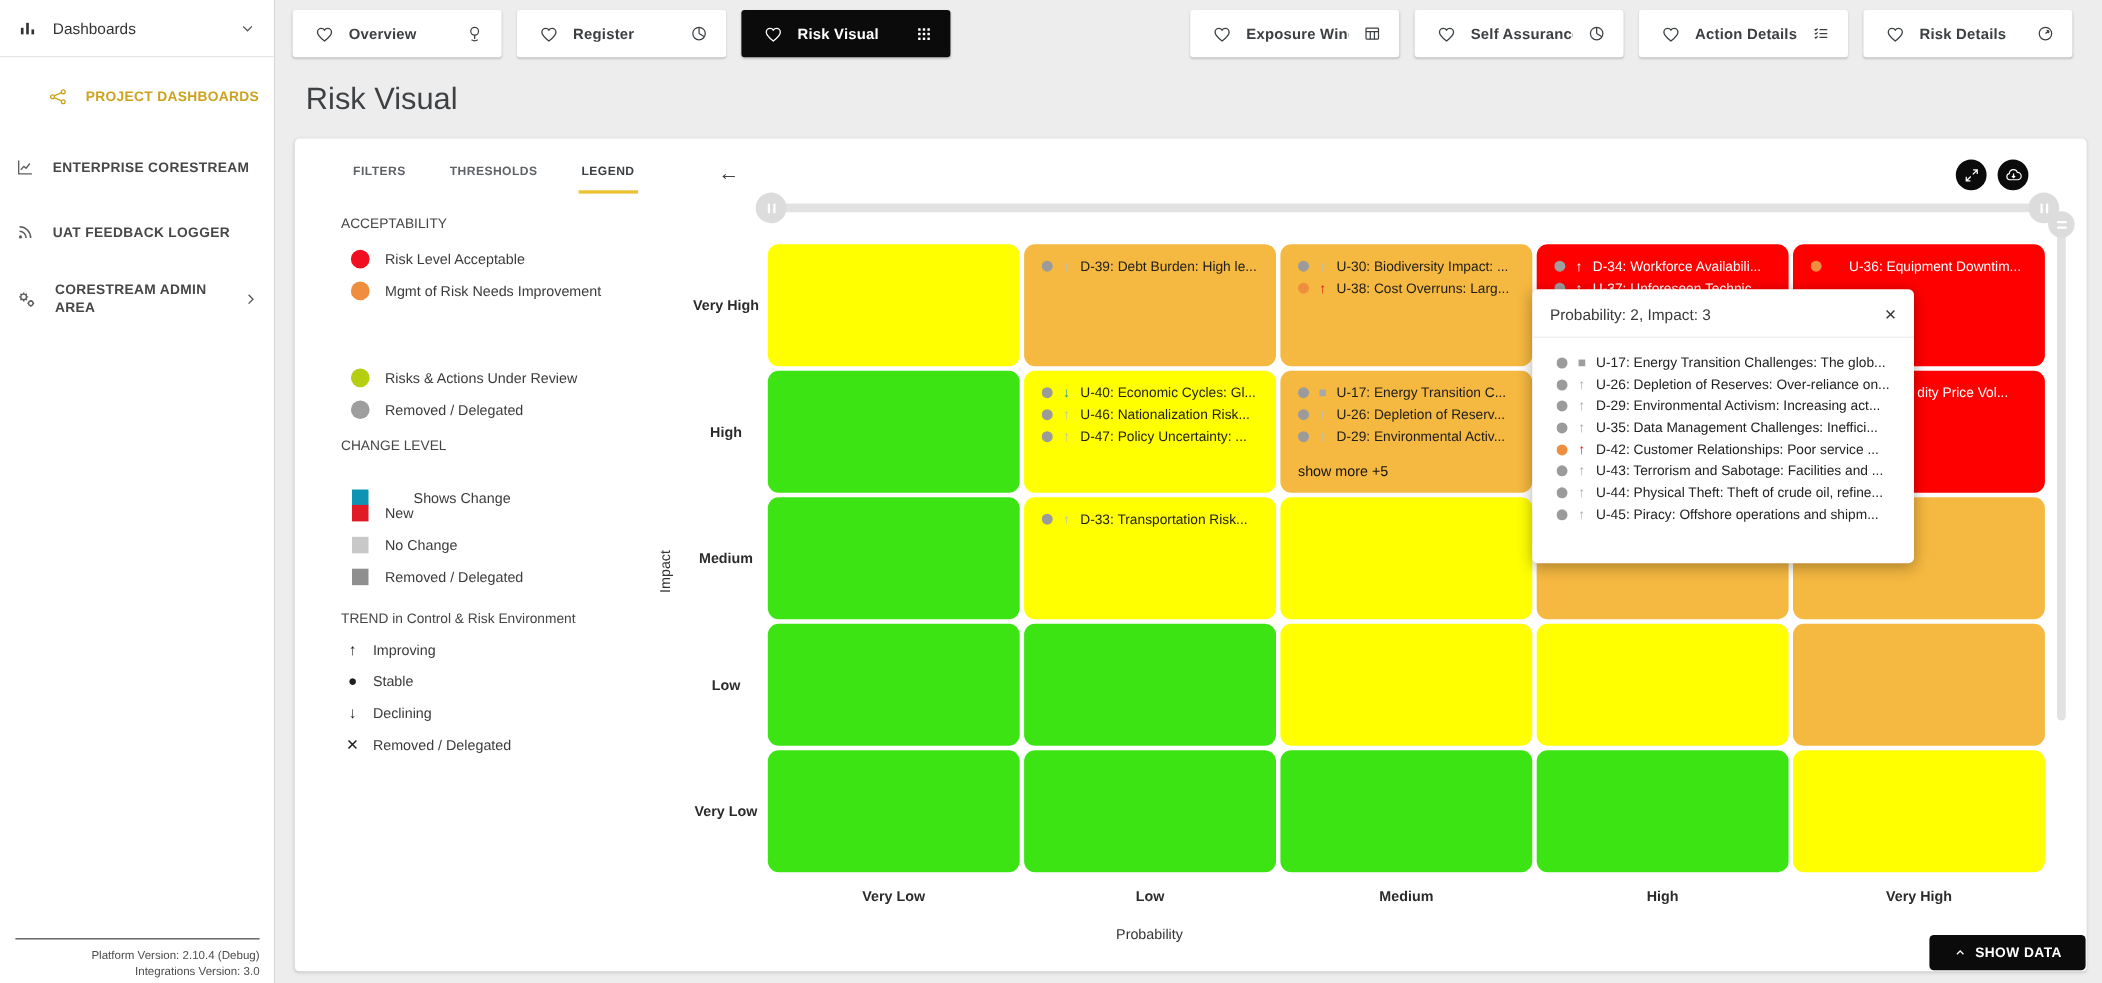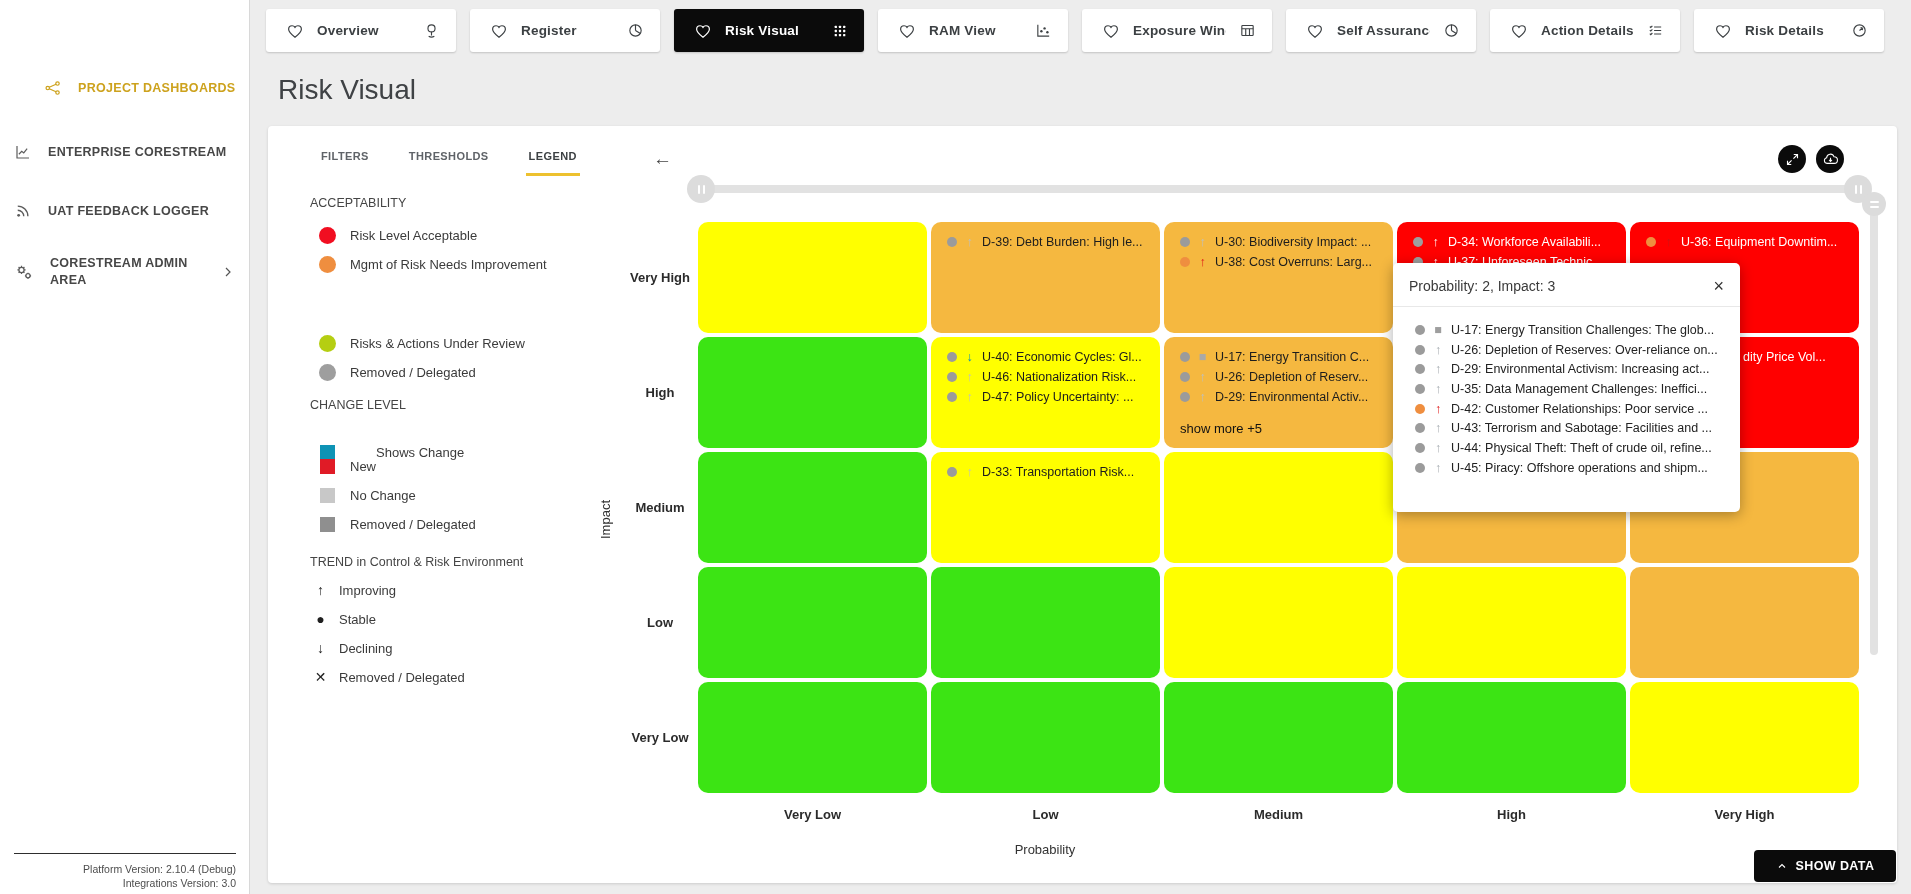--- a/index.html
+++ b/index.html
@@ -212,20 +212,29 @@
       </symbol>
     <symbol id="i-caretup" viewBox="0 0 24 24">
         <path d="M6 15l6-6 6 6" fill="none" stroke="currentColor" stroke-width="2.2"></path>
       </symbol>
   </defs>
 </svg>
 
 <div class="stage">
 
   <aside class="sidebar">
+    <div class="sb-head">
+      <svg class="ic" width="18" height="18">
+          <use href="#i-bars"></use>
+        </svg>
+      <span>Dashboards</span>
+      <svg class="ic chev" width="16" height="16">
+          <use href="#i-chevdown"></use>
+        </svg>
+    </div>
 
     <div class="sb-item active" style="top:68px;height:40px;">
       <svg class="ic" width="18" height="18">
           <use href="#i-share"></use>
         </svg>
       <span class="lbl">PROJECT DASHBOARDS</span>
     </div>
     <div class="sb-item" style="top:132px;height:40px;">
       <svg class="ic" width="18" height="18">
           <use href="#i-linechart"></use>
@@ -272,29 +281,20 @@
         <use href="#i-pie"></use>
       </svg>
   </div>
   <div class="tab active" style="left:674px;">
     <svg class="ic" width="18" height="18">
         <use href="#i-heart"></use>
       </svg>
     <span class="lbl">Risk Visual</span>
     <svg class="ic" width="16" height="16">
         <use href="#i-griddots"></use>
-      </svg>
-  </div>
-  <div class="tab" style="left:878px;">
-    <svg class="ic" width="18" height="18">
-        <use href="#i-heart"></use>
-      </svg>
-    <span class="lbl">RAM View</span>
-    <svg class="ic" width="17" height="17">
-        <use href="#i-scatter"></use>
       </svg>
   </div>
   <div class="tab" style="left:1082px;">
     <svg class="ic" width="18" height="18">
         <use href="#i-heart"></use>
       </svg>
     <span class="lbl">Exposure Wind...</span>
     <svg class="ic" width="17" height="17">
         <use href="#i-table"></use>
       </svg>

